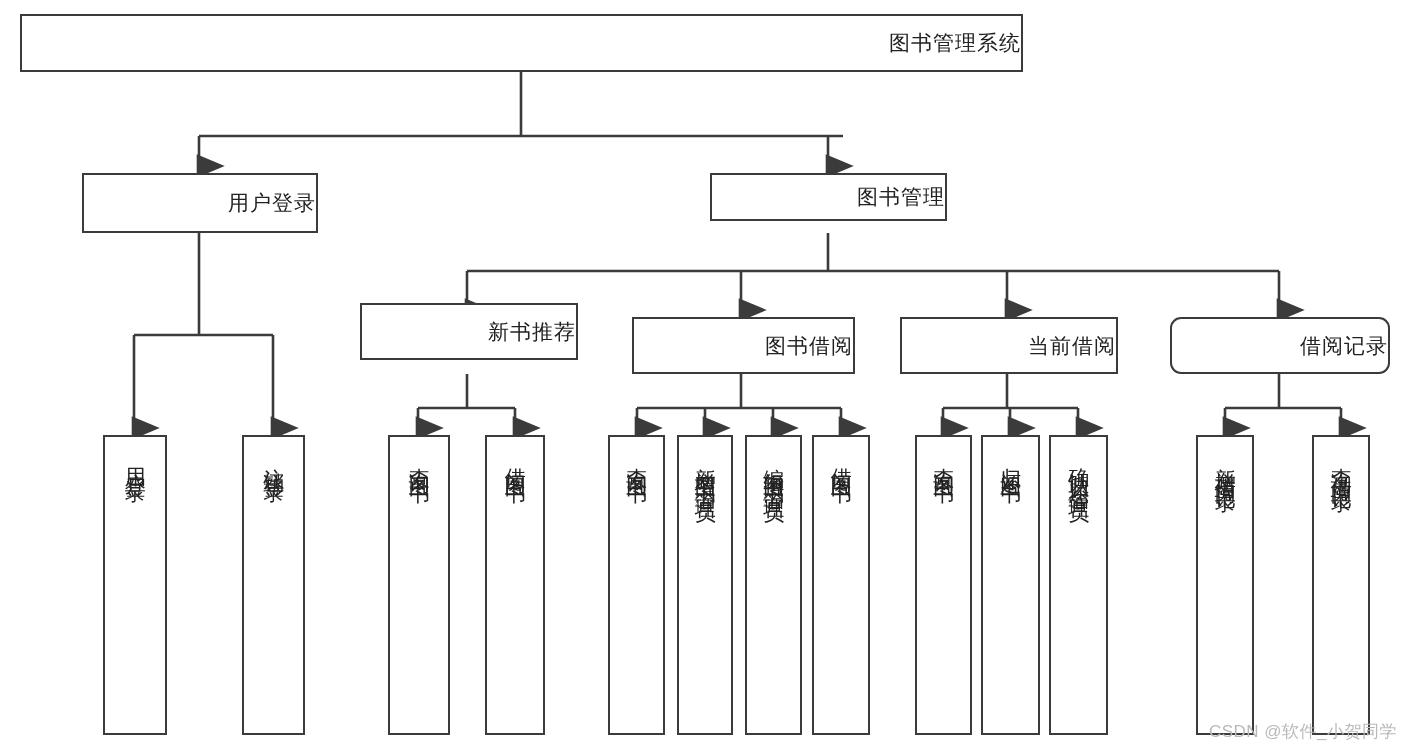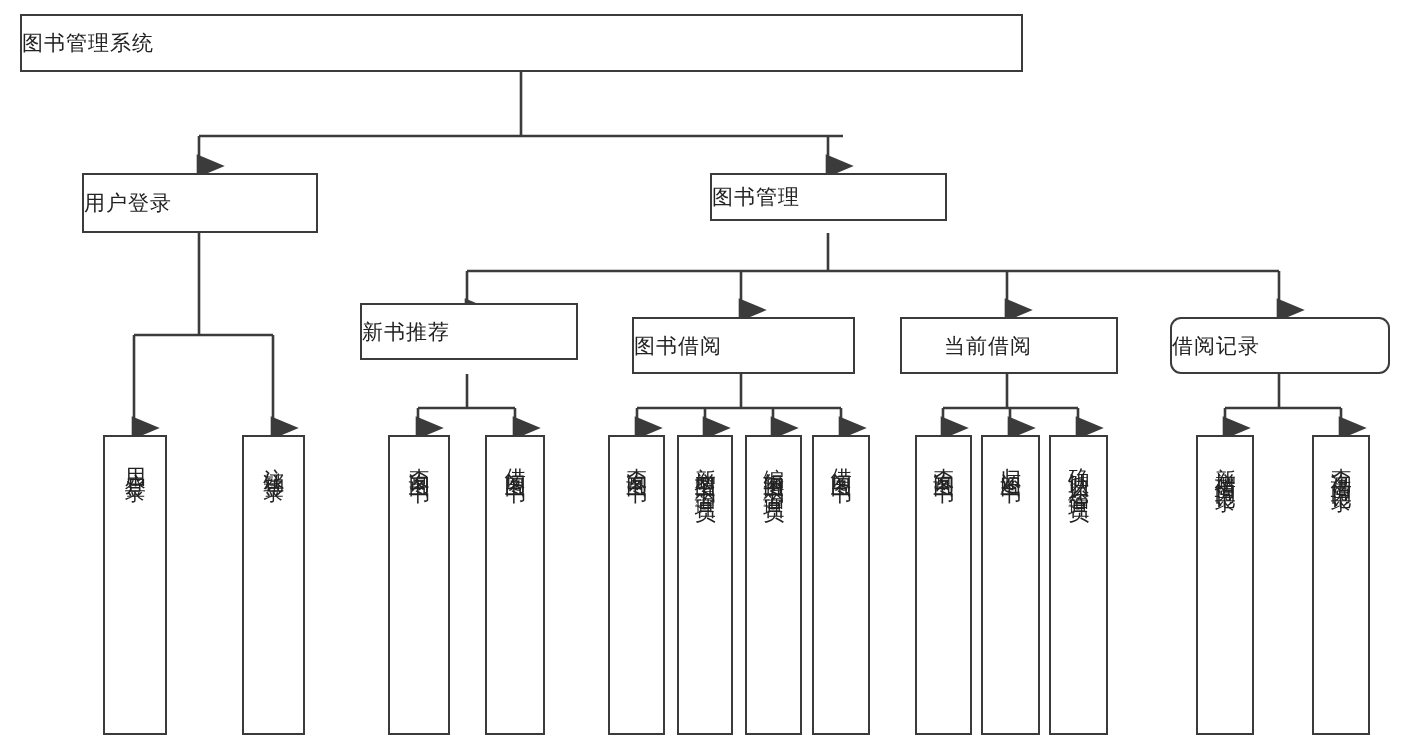--- a/index.html
+++ b/index.html
@@ -17,21 +17,21 @@
     background: #ffffff;
     overflow: hidden;
   }
   .node {
     position: absolute;
     box-sizing: border-box;
     background: #ffffff;
     border: 2px solid #3b3b3b;
     display: flex;
     align-items: center;
-    justify-content: flex-start;
+    justify-content: flex-end;
     color: #222222;
   }
   .node.horiz {
     font-size: 21px;
     letter-spacing: 1px;
     line-height: 1.2;
   }
   .node.vert {
     writing-mode: vertical-rl;
     text-orientation: upright;
@@ -183,13 +183,14 @@
         <span class="nlabel">确认归还（管理员）</span>
       </div>
       <div class="node vert" style="left: 1196px; top: 435px; width: 58px; height: 300px;">
         <span class="nlabel">新增借阅记录</span>
       </div>
       <div class="node vert" style="left: 1312px; top: 435px; width: 58px; height: 300px;">
         <span class="nlabel">查询借阅记录</span>
       </div>
     </div>
 
+  <div id="watermark">CSDN @软件_小贺同学</div>
 </div>
 
 </body></html>

